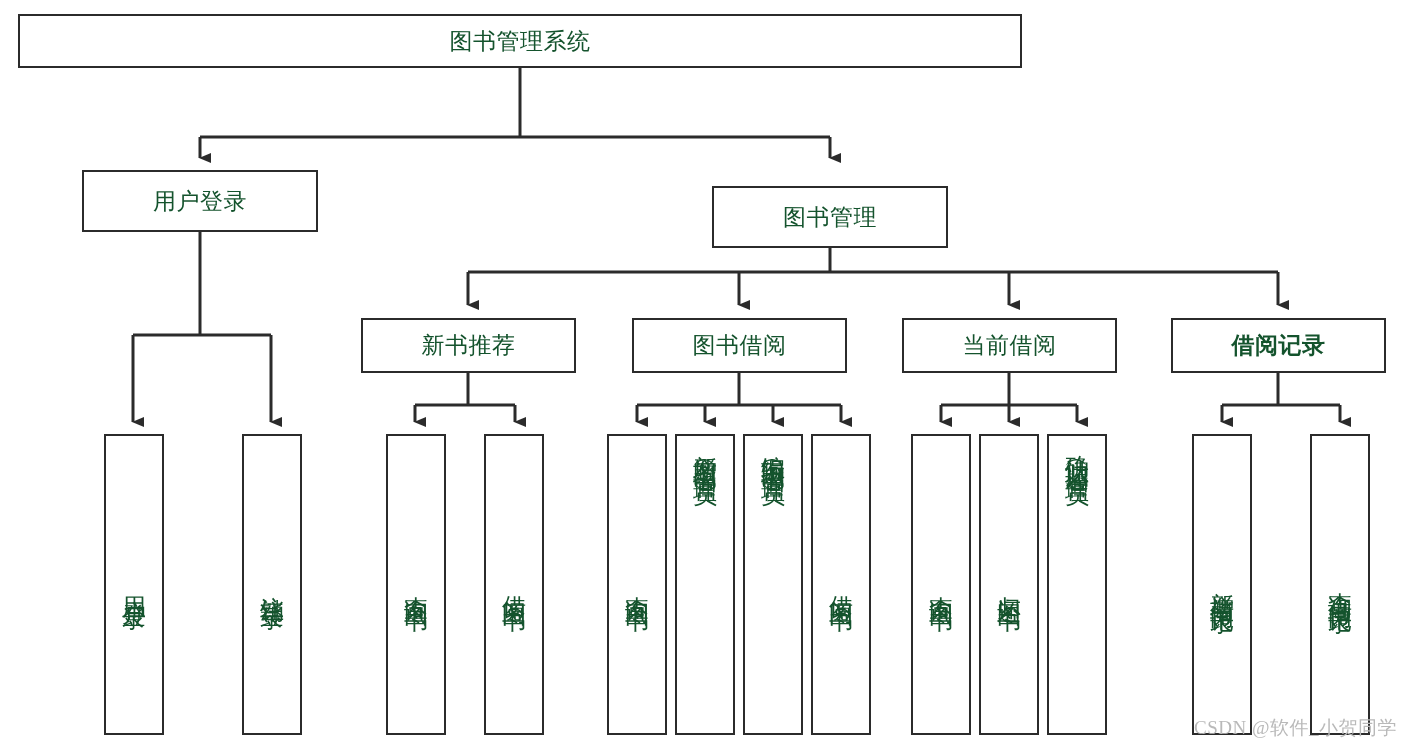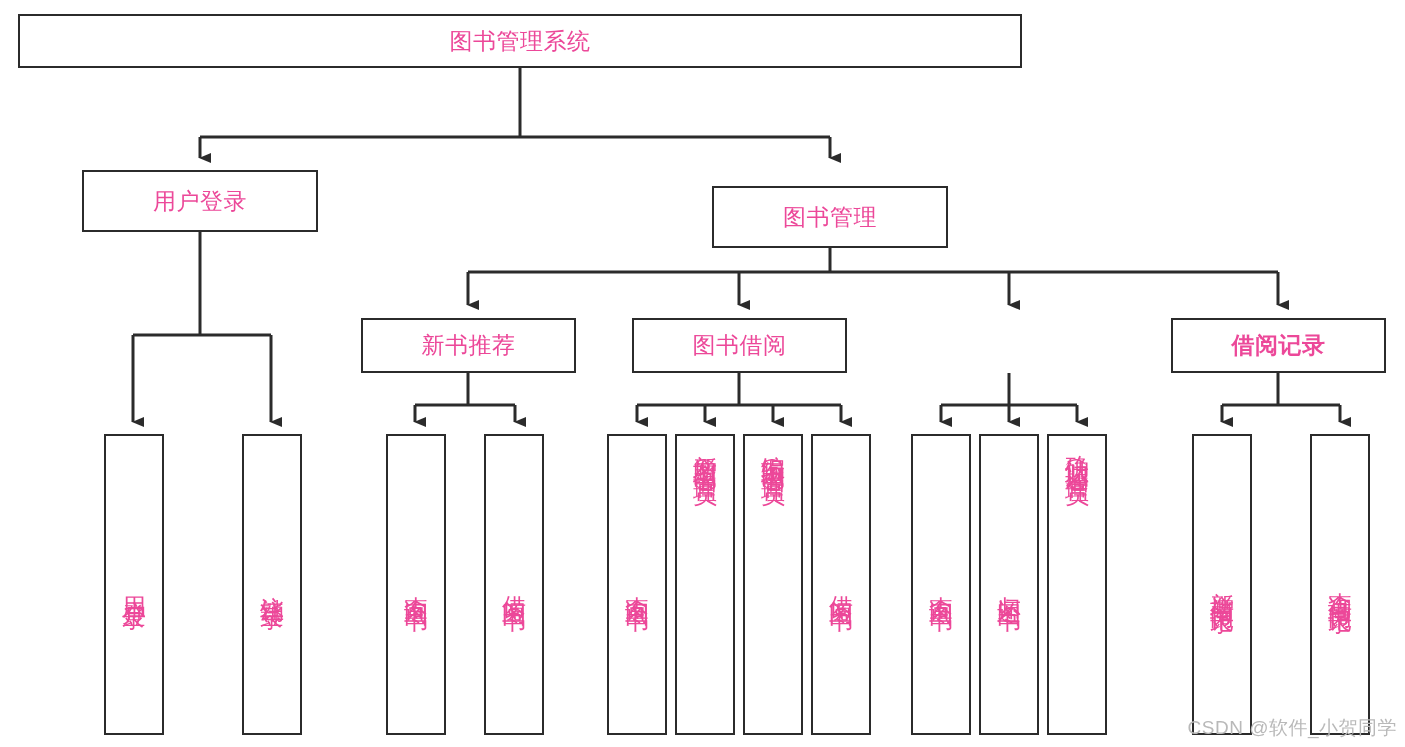--- a/index.html
+++ b/index.html
@@ -34,21 +34,21 @@
     display: flex;
     align-items: center;
     justify-content: center;
     z-index: 2;
   }
   .node .label {
     font-size: 23px;
     line-height: 1.15;
     letter-spacing: 0.5px;
     white-space: nowrap;
-    color: #ec4899;
+    color: #14532d;
   }
   .node.vertical {
     align-items: flex-start;
     justify-content: center;
     padding-top: 0;
   }
   .node.vertical .label {
     writing-mode: vertical-rl;
     text-orientation: upright;
     -webkit-writing-mode: vertical-rl;
@@ -63,21 +63,21 @@
   }
   #watermark {
     position: absolute;
     right: 8px;
     bottom: 6px;
     font-size: 19px;
     color: #b9b9b9;
     letter-spacing: 0.5px;
     z-index: 5;
     white-space: nowrap;
-    font-family: Liberation Sans, sans-serif;
+    font-family: Liberation Serif, serif;
   }
 </style>
 </head>
 <body>
 
 <div id="diagram-root">
 
   <svg id="edge-layer" viewBox="0 0 1405 747" xmlns="http://www.w3.org/2000/svg">
     <defs>
       <marker id="arrow" viewBox="0 0 10 12" refX="5" refY="11" markerWidth="10" markerHeight="12" orient="auto-start-reverse" markerUnits="userSpaceOnUse">
@@ -138,20 +138,23 @@
   <div class="node" style="left:712px; top:170px; width:236px; height:62px;margin-top:16px;">
     <span class="label">图书管理</span>
   </div>
 
   <div class="node" style="left:632px; top:318px; width:215px; height:55px;">
     <span class="label">图书借阅</span>
   </div>
   <div class="node" style="left:361px; top:318px; width:215px; height:55px;">
     <span class="label">新书推荐</span>
   </div>
+  <div class="node" style="left:902px; top:318px; width:215px; height:55px;">
+    <span class="label">当前借阅</span>
+  </div>
   <div class="node" style="left:1171px; top:318px; width:215px; height:55px;font-weight:bold;">
     <span class="label">借阅记录</span>
   </div>
 
   <div class="node vertical center-text" style="left:104px; top:434px; width:60px; height:301px;">
     <span class="label">用户登录</span>
   </div>
   <div class="node vertical center-text" style="left:242px; top:434px; width:60px; height:301px;">
     <span class="label">注销登录</span>
   </div>

